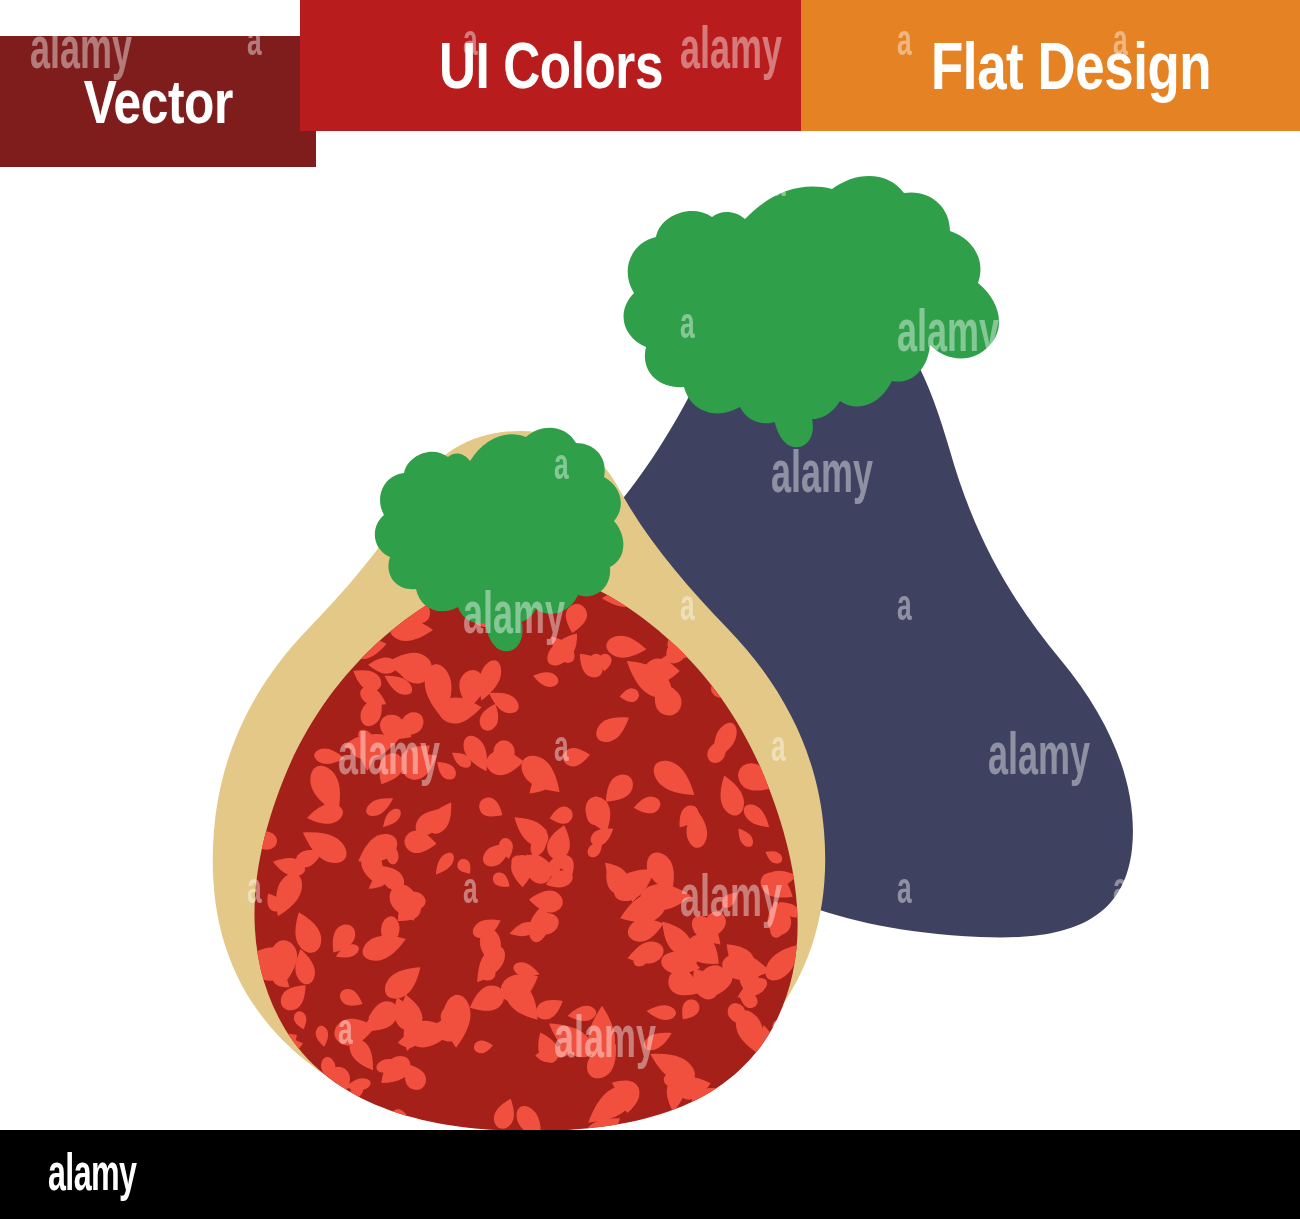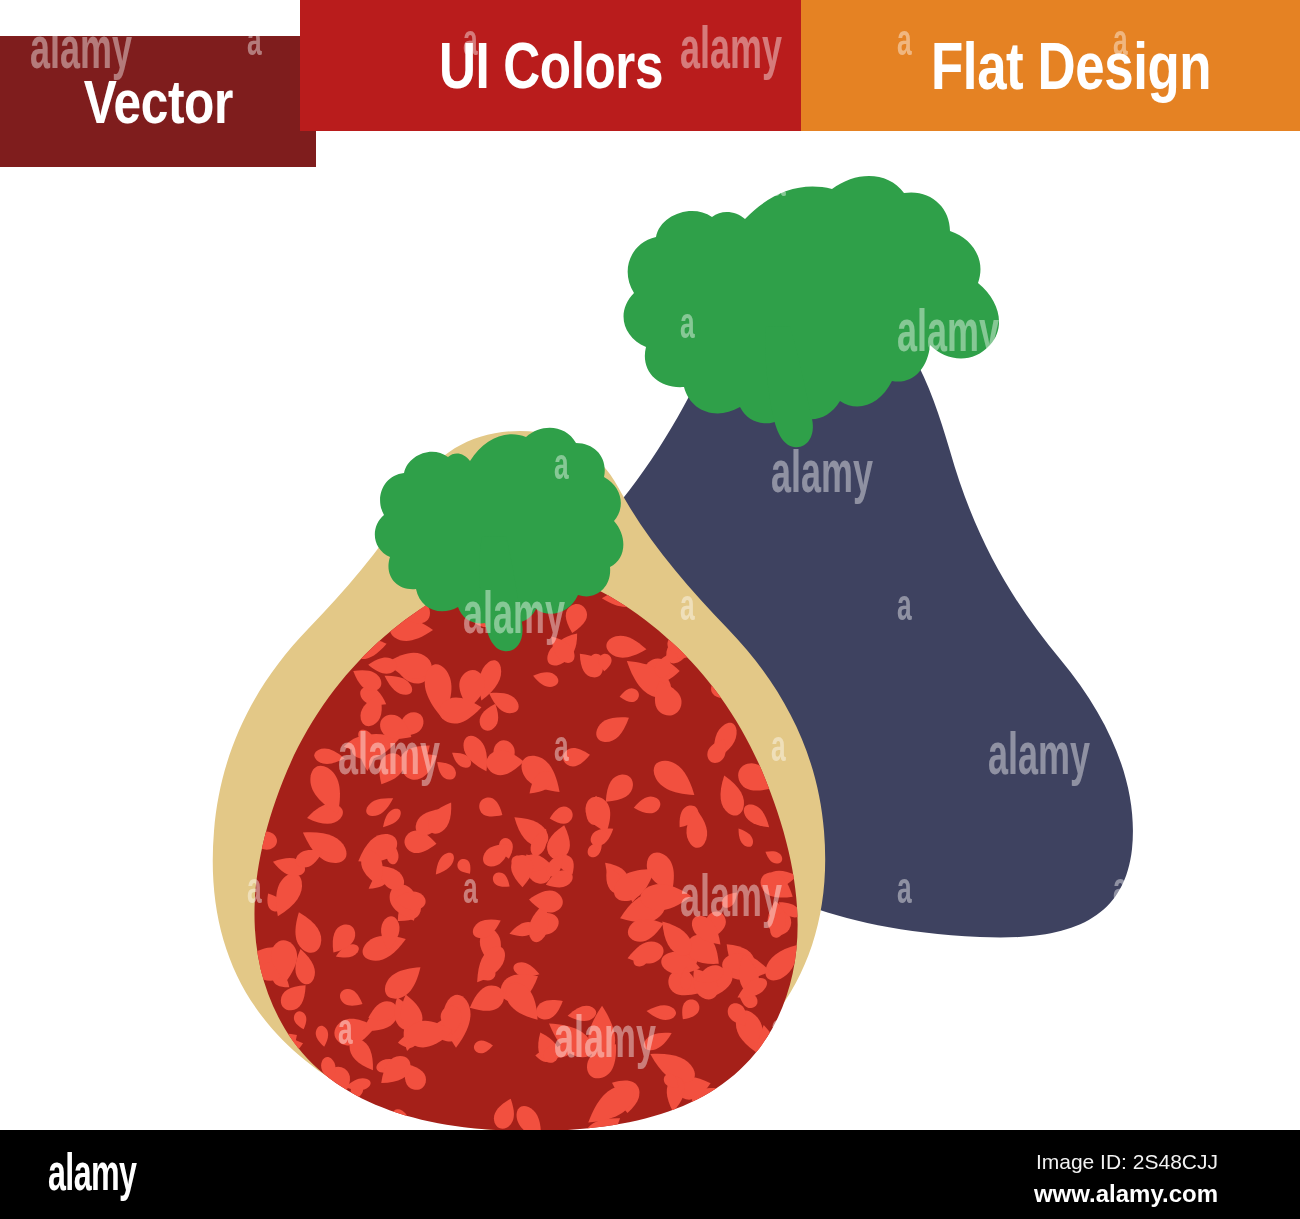--- a/index.html
+++ b/index.html
@@ -1320,19 +1320,15 @@
       <div class="wm wm-a" style="left: 121px; top: 1006.75px;">a</div>
       <div class="wm wm-a" style="left: 337.667px; top: 1006.75px;">a</div>
       <div class="wm wm-word" style="left: 554.333px; top: 1006.75px;">alamy</div>
       <div class="wm wm-a" style="left: 771px; top: 1006.75px;">a</div>
       <div class="wm wm-a" style="left: 987.667px; top: 1006.75px;">a</div>
       <div class="wm wm-word" style="left: 1204.33px; top: 1006.75px;">alamy</div>
     </div>
 
   <div id="footer">
     <div id="footer-logo">alamy</div>
-    <div id="footer-right">
-      <div id="footer-imageid">Image ID: 2S48CJJ</div>
-      <div id="footer-url">www.alamy.com</div>
-    </div>
   </div>
 
 </div>
 
 </body></html>

